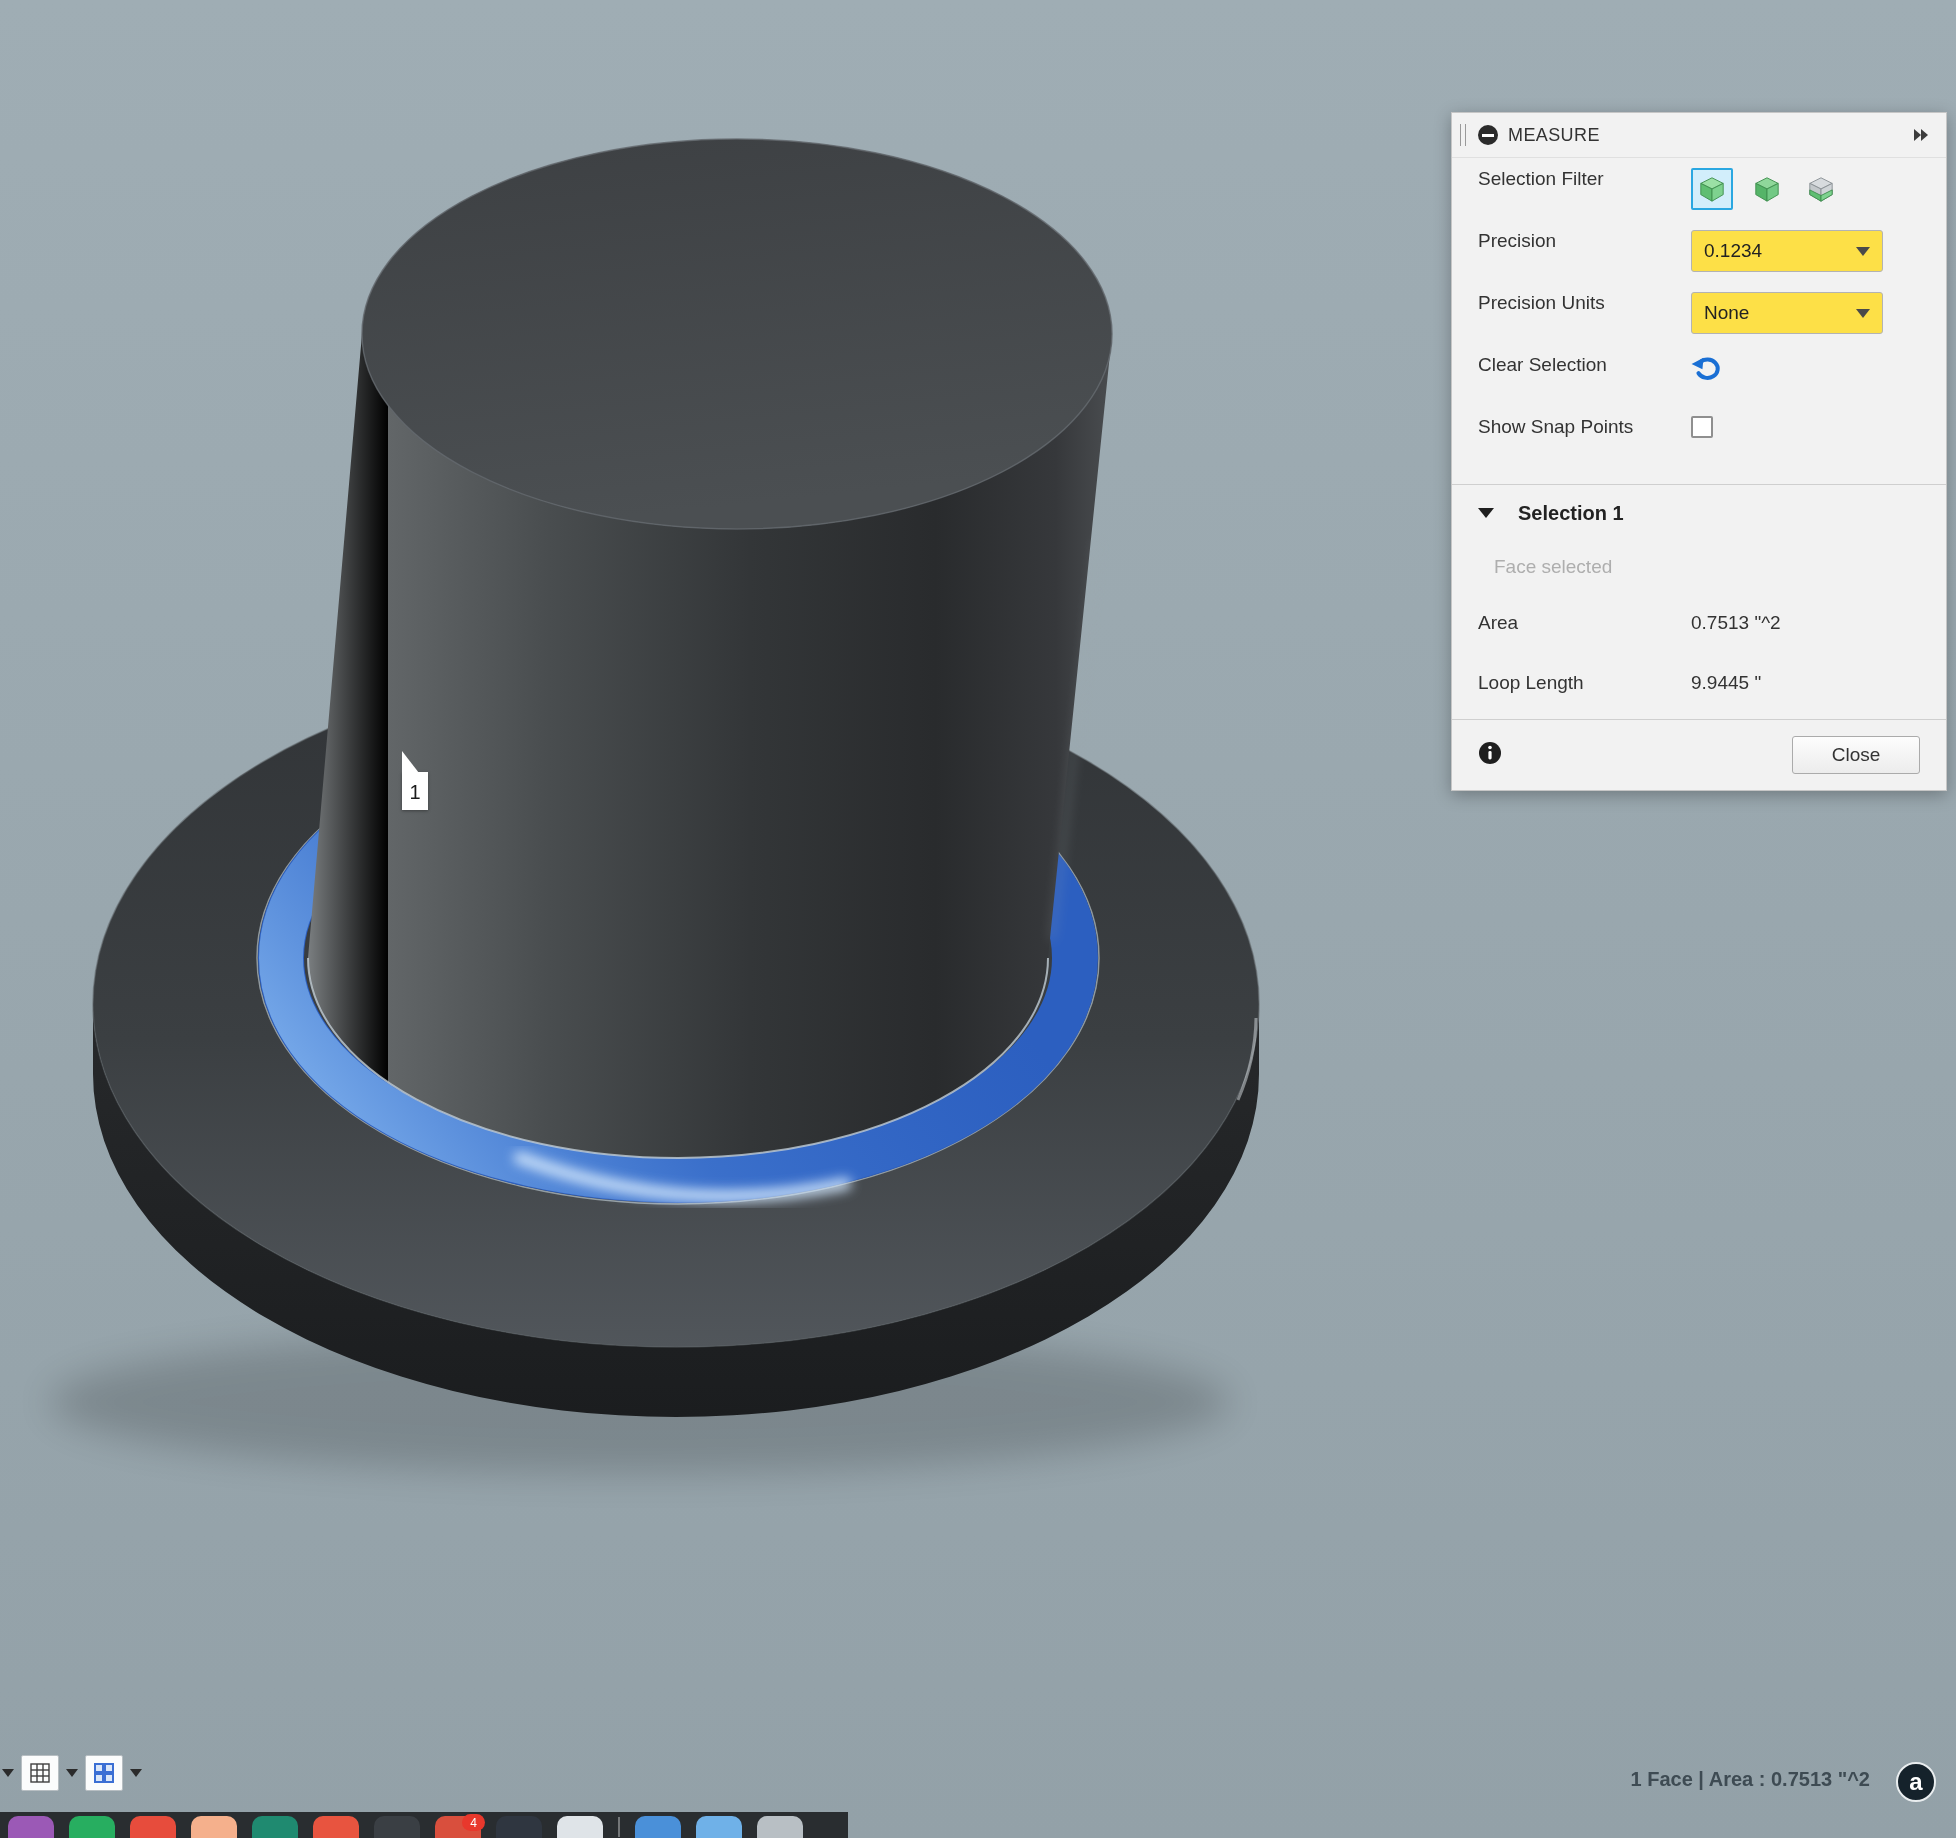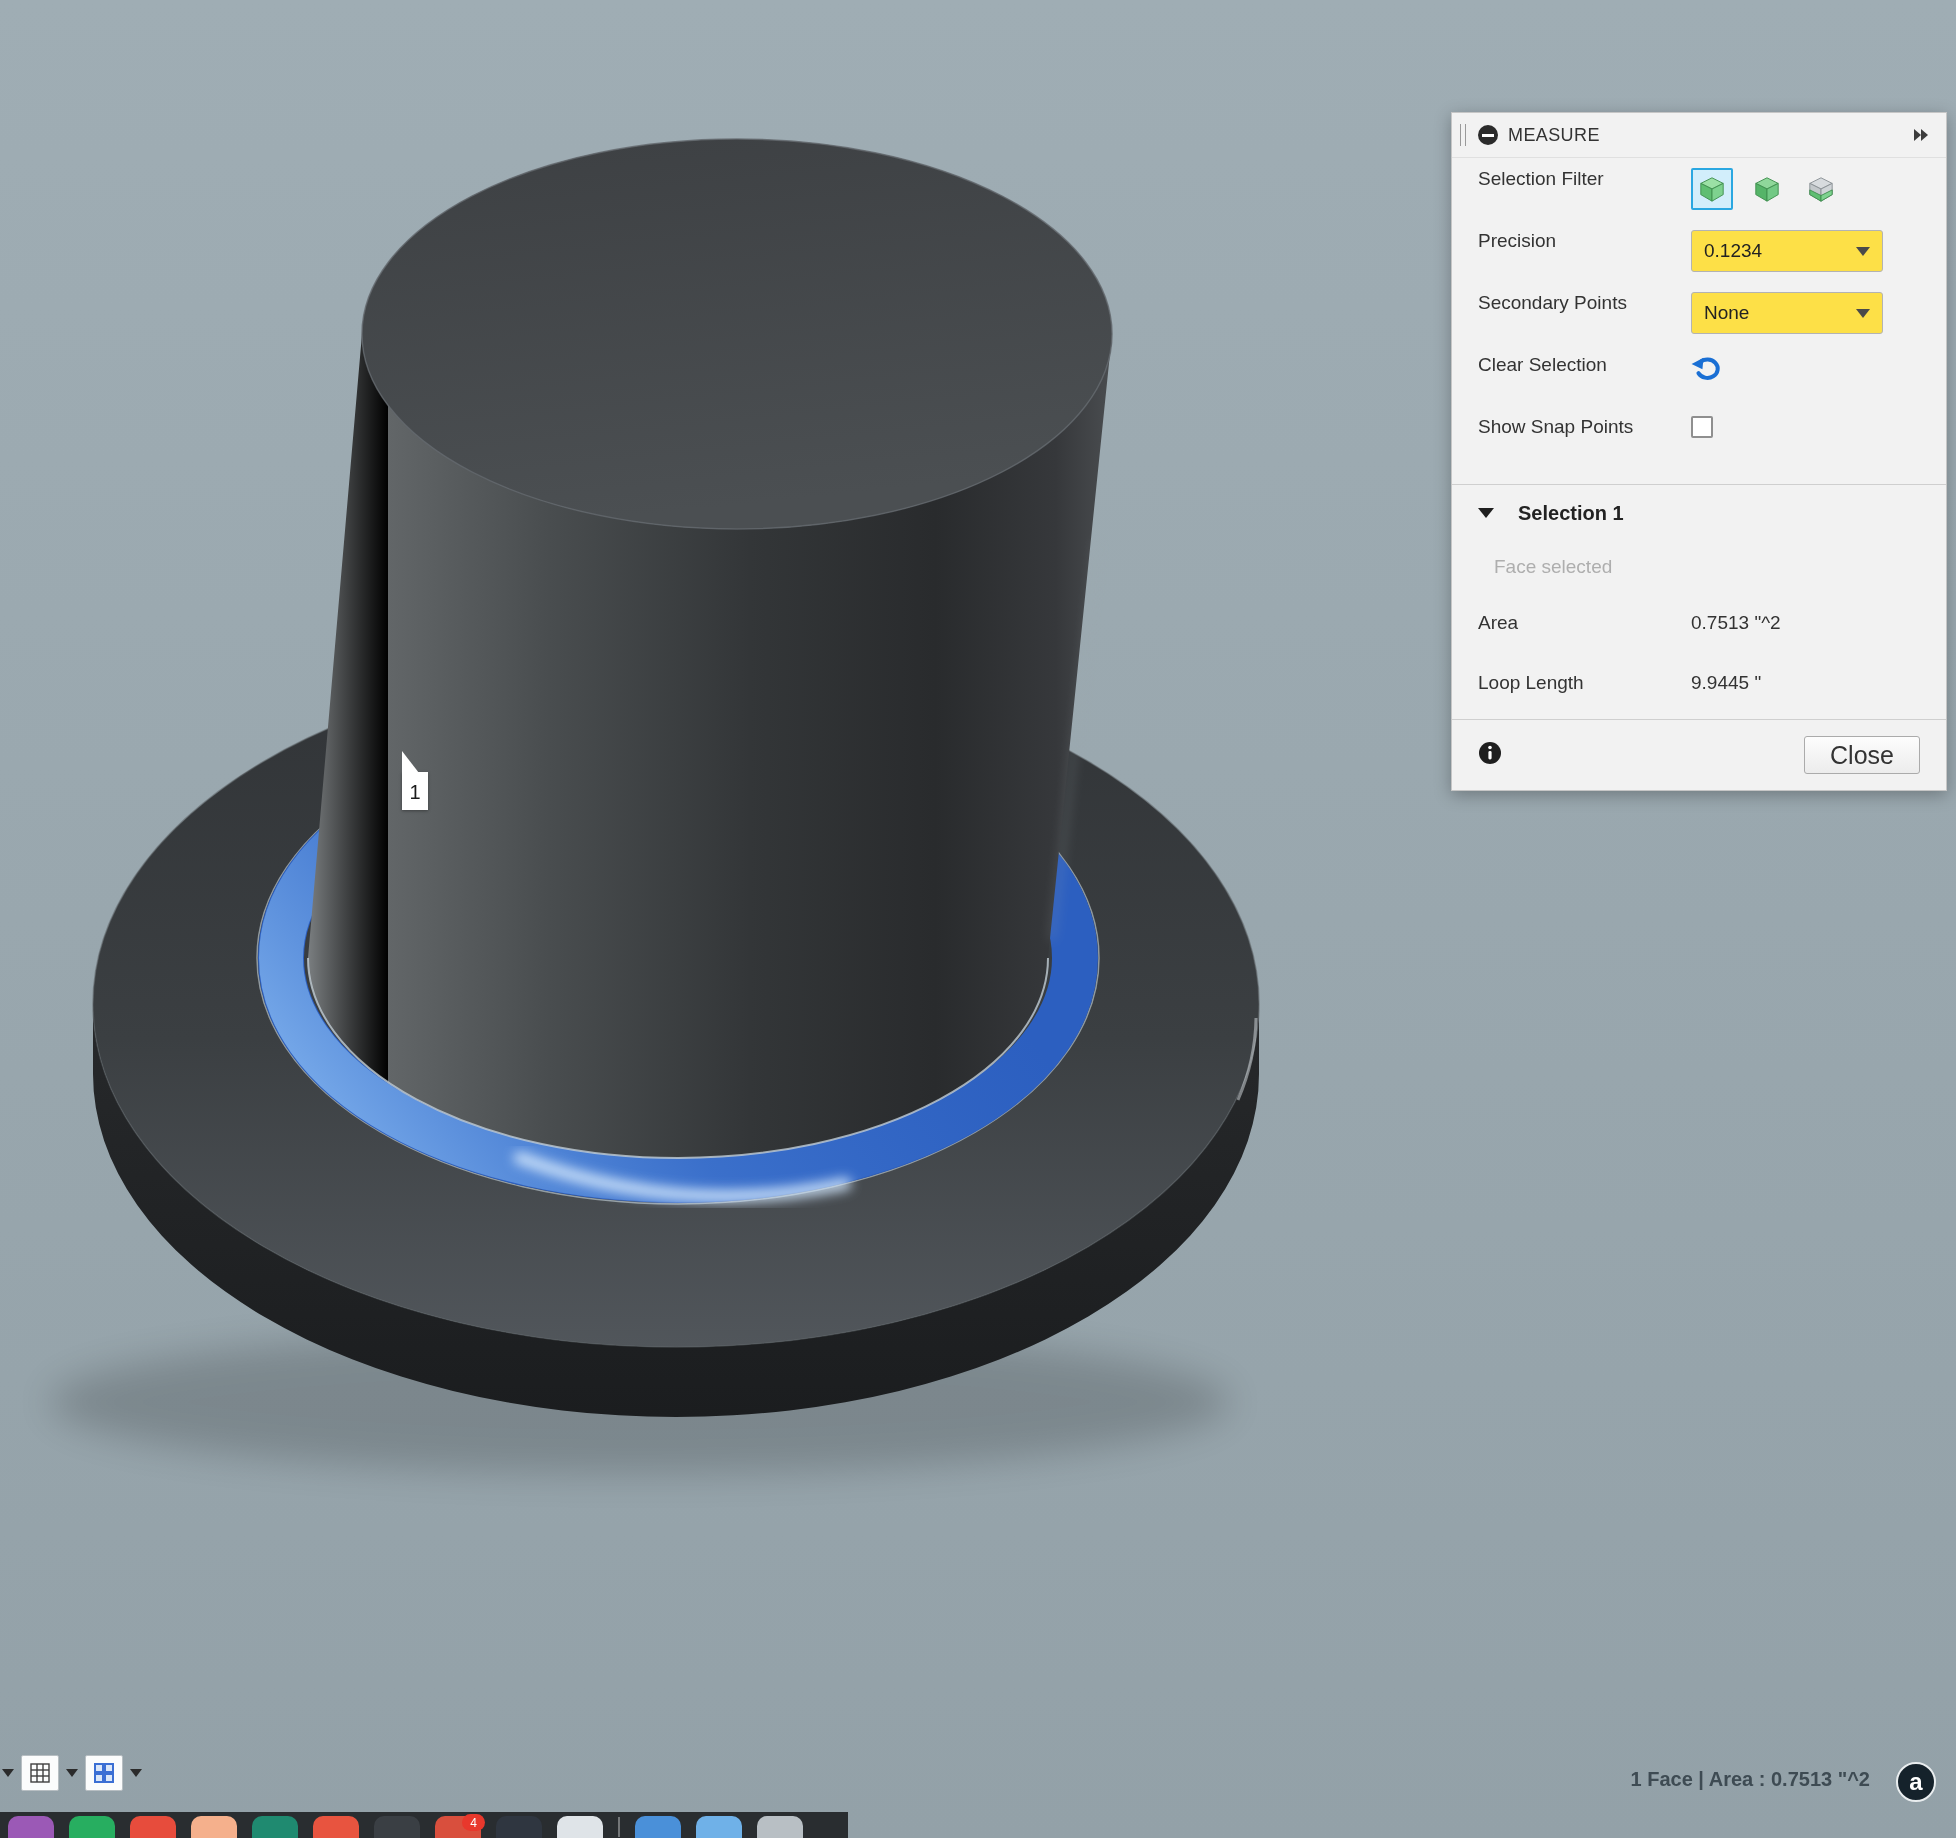--- a/index.html
+++ b/index.html
@@ -59,21 +59,21 @@
 
   .sel-header{height:56px;display:flex;align-items:center;padding-left:26px;gap:24px;}
   .sel-header .tri{width:0;height:0;border-left:8px solid transparent;border-right:8px solid transparent;border-top:10px solid #1f1f1f;}
   .sel-header span.txt{font-size:20px;font-weight:bold;color:#222;}
   .sel-status{height:52px;display:flex;align-items:center;padding-left:42px;font-size:19px;color:#aeaeae;}
   .kv{height:60px;display:flex;align-items:center;padding-left:26px;}
   .kv .value{font-size:19px;color:#333;}
 
   .panel-footer{height:70px;display:flex;align-items:center;padding:0 26px;}
   .close-btn{
-    margin-left:auto;width:116px;height:38px;font-size:25px;color:#333;
+    margin-left:auto;width:128px;height:38px;font-size:19px;color:#333;
     background:linear-gradient(180deg,#fdfdfd,#ececec);border:1px solid #ababab;border-radius:3px;
     font-family:"Liberation Sans", sans-serif;
   }
 
   
   .view-controls{position:absolute;left:2px;top:1752px;height:42px;display:flex;align-items:center;gap:7px;}
   .mini-caret{width:0;height:0;border-left:6px solid transparent;border-right:6px solid transparent;border-top:8px solid #2b2b2b;}
   .vc-btn{width:38px;height:36px;background:#fbfcfc;border:1px solid #b7bec2;border-radius:2px;display:flex;align-items:center;justify-content:center;box-sizing:border-box;}
 
   .status-text{
@@ -215,21 +215,21 @@
       <span class="label">Precision</span>
       <div class="control">
         <div class="dropdown">
           <span>0.1234</span>
           <span class="dd-caret"></span>
         </div>
       </div>
     </div>
 
     <div class="row">
-      <span class="label">Secondary Points</span>
+      <span class="label">Precision Units</span>
       <div class="control">
         <div class="dropdown">
           <span>None</span>
           <span class="dd-caret"></span>
         </div>
       </div>
     </div>
 
     <div class="row">
       <span class="label">Clear Selection</span>

